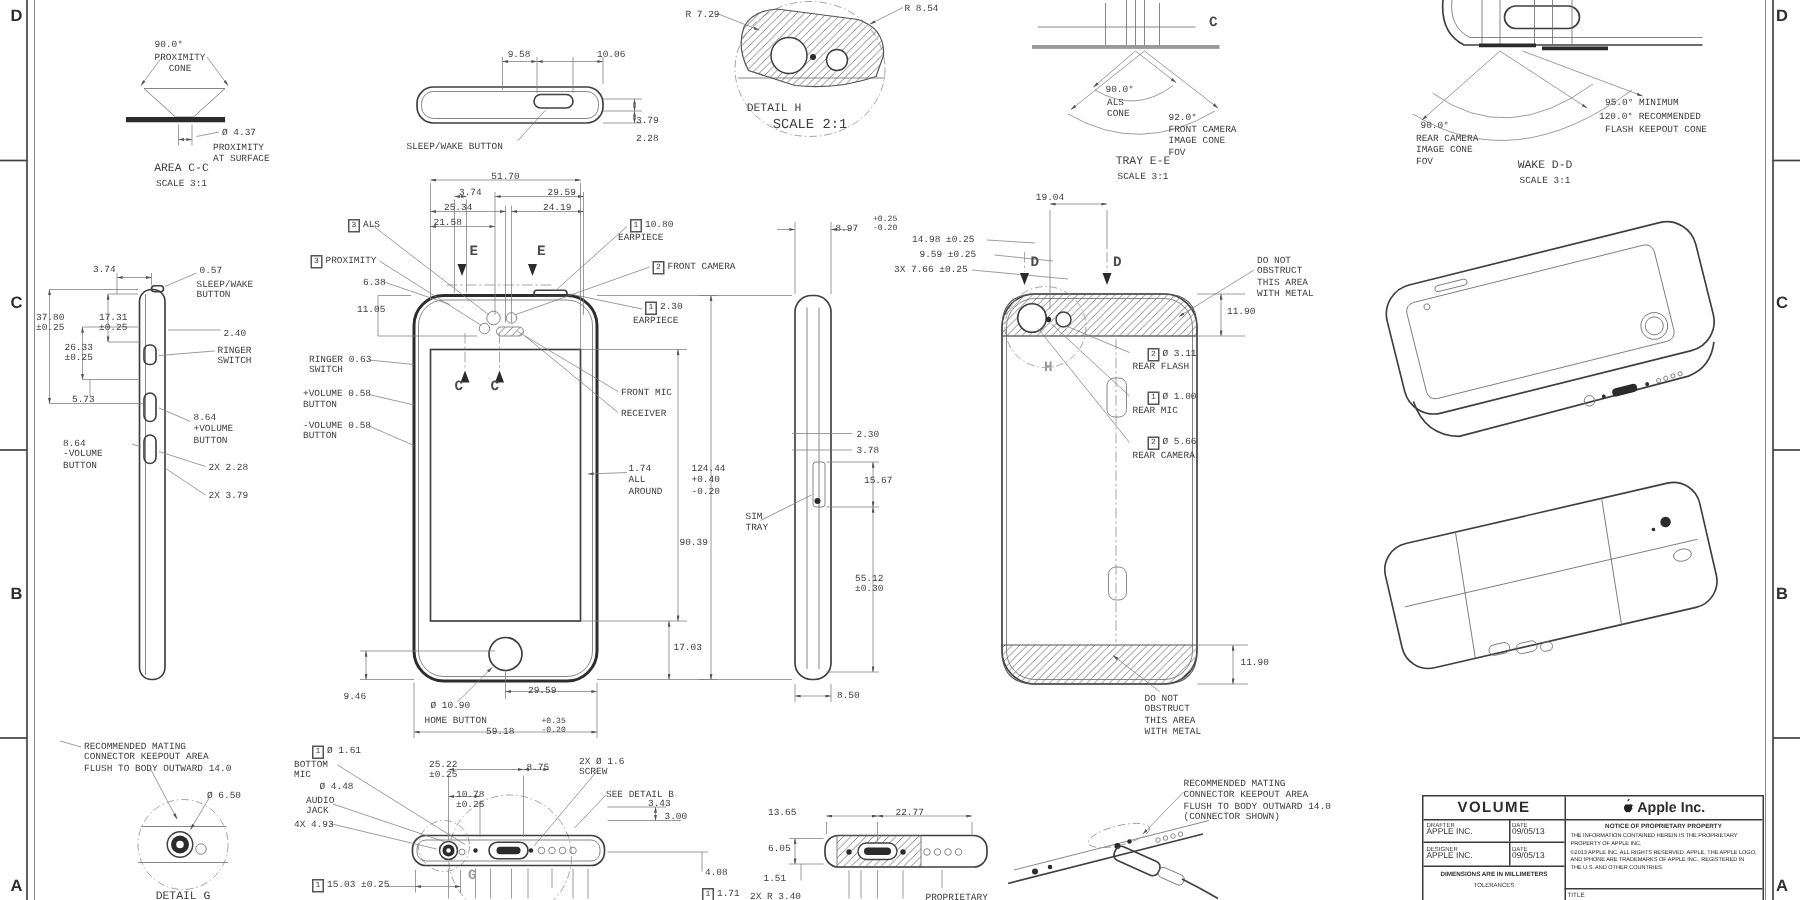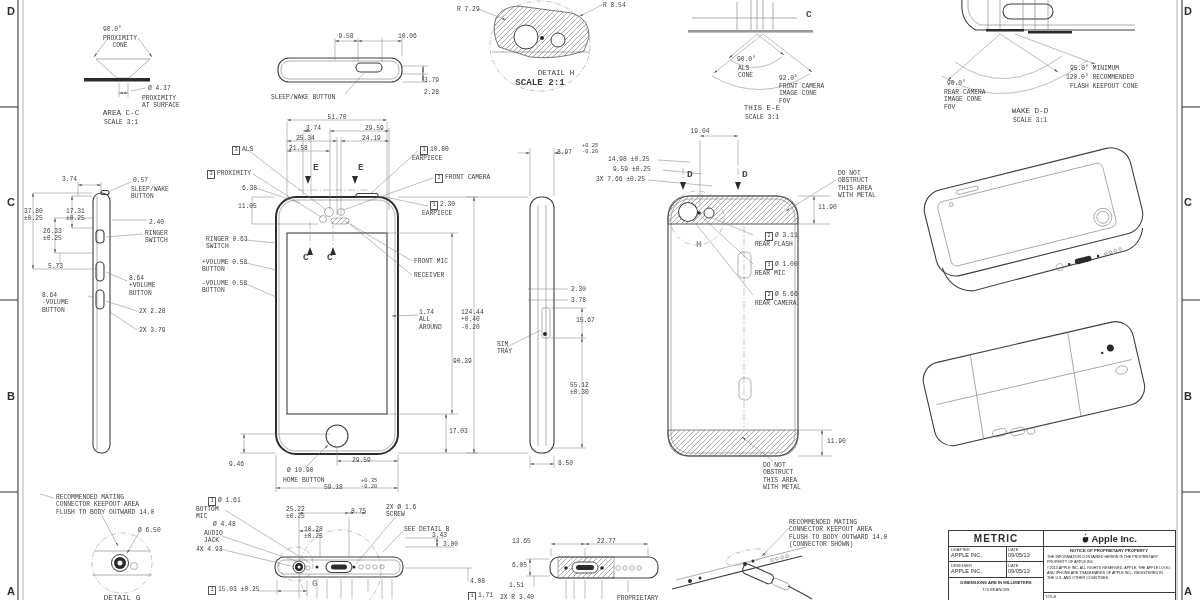--- a/index.html
+++ b/index.html
@@ -2,21 +2,21 @@
 <html><head>
 <meta charset="utf-8">
 <style>
   html,body{margin:0;padding:0;background:#e8e8e8;}
   .sheet{position:relative;width:1200px;height:600px;background:#fff;overflow:hidden;
          font-family:"Liberation Mono","DejaVu Sans Mono",monospace;}
   svg{position:absolute;left:0;top:0;}
   .ann{position:absolute;font:6.3px/1.18 "Liberation Mono","DejaVu Sans Mono",monospace;
        color:#3d3d3d;white-space:pre;z-index:3;}
   .md{font-size:7.6px;}
-  .lg{font-size:9.2px;font-weight:bold;}
+  .lg{font-size:9.2px;}
   .small{font-size:5.4px;line-height:1.1;}
   .sec{font-size:9.5px;font-weight:bold;color:#4a4a4a;}
   .gray{color:#9a9a9a;}
   .fbox{display:inline-block;border:0.8px solid #555;min-width:6px;height:7px;line-height:7px;
         text-align:center;font-size:5.3px;margin-right:2px;vertical-align:top;}
   .zone{position:absolute;font:bold 11px "Liberation Sans",sans-serif;color:#2e2e2e;z-index:4;}
   
   .tblock{position:absolute;left:948px;top:530px;width:226px;height:70px;border:1.2px solid #3b3b3b;
           background:#fff;z-index:5;font-family:"Liberation Sans",sans-serif;color:#2e2e2e;}
   .tb-head{position:absolute;left:0;top:0;width:100%;height:15px;border-bottom:1px solid #3b3b3b;}
@@ -477,30 +477,30 @@
 AT SURFACE</div>
       <div class="ann md" style="left: 121px; top: 109px; transform: translateX(-50%); text-align: center;">AREA C-C</div>
       <div class="ann" style="left: 121px; top: 119px; transform: translateX(-50%); text-align: center;">SCALE 3:1</div>
       <div class="ann" style="left: 346px; top: 33px; transform: translateX(-50%); text-align: center;">9.58</div>
       <div class="ann" style="left: 398px; top: 33px;">10.06</div>
       <div class="ann" style="left: 424px; top: 77px;">3.79</div>
       <div class="ann" style="left: 424px; top: 89px;">2.28</div>
       <div class="ann" style="left: 271px; top: 94px;">SLEEP/WAKE BUTTON</div>
       <div class="ann" style="left: 457px; top: 6px;">R 7.29</div>
       <div class="ann" style="left: 603px; top: 2px;">R 8.54</div>
-      <div class="ann md" style="left: 556px; top: 69px; transform: translateX(-50%); text-align: right;">DETAIL H</div>
+      <div class="ann md" style="left: 516px; top: 69px; transform: translateX(-50%); text-align: right;">DETAIL H</div>
       <div class="ann lg" style="left: 540px; top: 78px; transform: translateX(-50%); text-align: center;">SCALE 2:1</div>
       <div class="ann" style="left: 737px; top: 56px;">90.0°</div>
       <div class="ann" style="left: 738px; top: 65px;">ALS
 CONE</div>
       <div class="ann" style="left: 779px; top: 75px;">92.0°</div>
       <div class="ann" style="left: 779px; top: 83px;">FRONT CAMERA
 IMAGE CONE
 FOV</div>
-      <div class="ann md" style="left: 762px; top: 104px; transform: translateX(-50%); text-align: center;">THIS E-E</div>
+      <div class="ann md" style="left: 762px; top: 104px; transform: translateX(-50%); text-align: center;">TRAY E-E</div>
       <div class="ann" style="left: 762px; top: 114px; transform: translateX(-50%); text-align: center;">SCALE 3:1</div>
       <div class="ann sec" style="left: 806px; top: 9px;">C</div>
       <div class="ann" style="left: 947px; top: 80px;">90.0°</div>
       <div class="ann" style="left: 944px; top: 89px;">REAR CAMERA
 IMAGE CONE
 FOV</div>
       <div class="ann" style="left: 1070px; top: 65px;">95.0° MINIMUM</div>
       <div class="ann" style="left: 1066px; top: 74px;">120.0° RECOMMENDED</div>
       <div class="ann" style="left: 1070px; top: 83px;">FLASH KEEPOUT CONE</div>
       <div class="ann md" style="left: 1030px; top: 107px; transform: translateX(-50%); text-align: center;">WAKE D-D</div>
@@ -636,21 +636,21 @@
       <div class="ann" style="left: 509px; top: 582px;">1.51</div>
       <div class="ann" style="left: 617px; top: 595px;">PROPRIETARY</div>
       <div class="ann" style="left: 789px; top: 519px;">RECOMMENDED MATING
 CONNECTOR KEEPOUT AREA
 FLUSH TO BODY OUTWARD 14.0
 (CONNECTOR SHOWN)</div>
     </div>
 
   <div class="tblock">
     <div class="tb-head">
-      <div class="tb-metric">METRIC</div>
+      <div class="tb-metric">VOLUME</div>
       <div class="tb-apple">
         <svg width="8" height="10" viewBox="0 0 10 12" style="position:static;vertical-align:-1px">
           <path d="M6.4,1.6 C6.1,2.1 5.5,2.5 5,2.4 C4.9,1.9 5.2,1.3 5.5,1 C5.8,0.6 6.4,0.3 6.8,0.3 C6.9,0.8 6.7,1.2 6.4,1.6 Z M8.6,9.1 C8.3,9.9 7.9,10.6 7.3,11.2 C6.9,11.6 6.5,11.8 6,11.6 C5.6,11.4 5.2,11.4 4.8,11.6 C4.3,11.8 3.9,11.7 3.5,11.3 C2.3,10 1.7,8.1 2.3,6.6 C2.7,5.6 3.6,4.9 4.5,4.9 C4.9,4.9 5.3,5.1 5.6,5.2 C5.9,5.3 6.1,5.3 6.4,5.2 C6.8,5 7.2,4.9 7.7,4.9 C8.4,5 9.1,5.3 9.5,6 C8.6,6.6 8.4,7.9 9.3,8.7 C9.1,8.8 8.8,9 8.6,9.1 Z" fill="#222"></path>
         </svg>
         <span>Apple Inc.</span>
       </div>
     </div>
     <div class="tb-left">
       <div class="cellrow" style="height:15px">
         <span class="lbl">DRAFTER</span>

